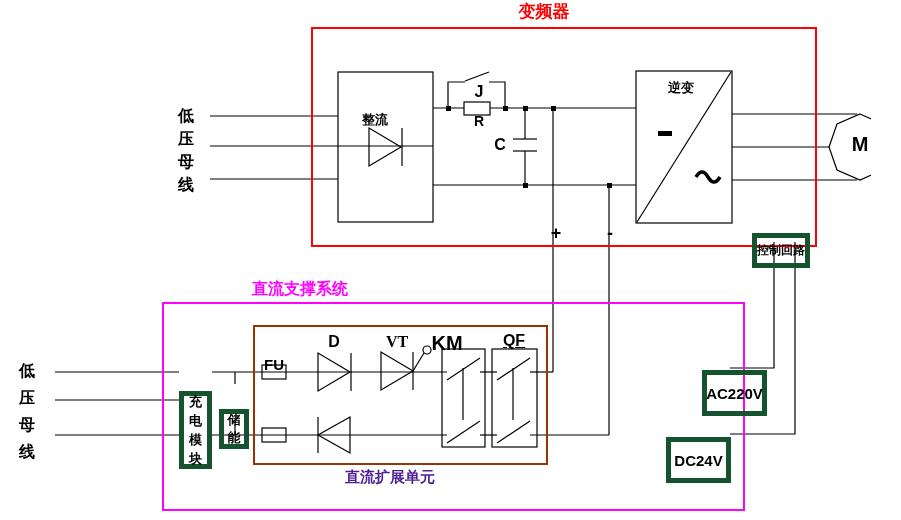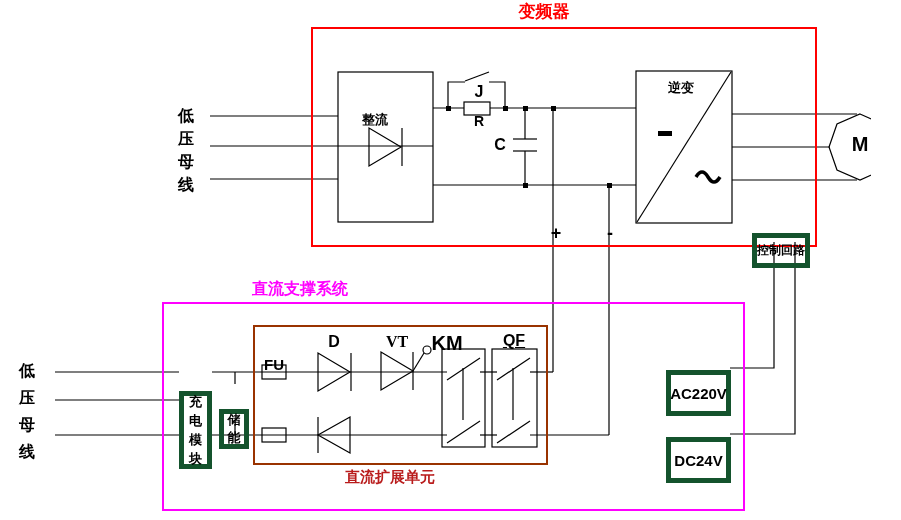--- a/index.html
+++ b/index.html
@@ -27,21 +27,21 @@
     align-items:center;
     justify-content:center;
     font-weight:bold;
     color:#000;
     text-align:left;
     background:transparent;
     margin-top:25px;
   }
   .red{color:#ff0000;}
   .magenta{color:#ff00ff;}
-  .brown{color:#b91c1c;}
+  .brown{color:#4c1d95;}
 </style>
 </head>
 <body>
 
 <div class="canvas">
 
   <svg class="wires" width="901" height="520" viewBox="0 0 901 520">
 
     <g stroke="#000" stroke-width="1.2" fill="none">
 
@@ -174,21 +174,21 @@
 
   <div class="lbl center" style="left:844px;top:133px;width:32px;font-size:20px;">M</div>
 
   <div class="lbl center" style="left:260px;top:345px;width:28px;font-size:15px;margin-top:12px;">FU</div>
   <div class="lbl center" style="left:316px;top:333px;width:36px;font-size:16px;">D</div>
   <div class="lbl center" style="left:378px;top:333px;width:38px;font-size:16px;font-family:Liberation Serif, serif;">VT</div>
   <div class="lbl center" style="left:424px;top:332px;width:46px;font-size:20px;">KM</div>
   <div class="lbl center" style="left:490px;top:332px;width:48px;font-size:16px;text-decoration:underline;">QF</div>
 
   <div class="box" style="left:752px;top:208px;width:58px;height:35px;font-size:12px;">控制回路</div>
-  <div class="box" style="left:666px;top:345px;width:65px;height:46px;font-size:15px;">AC220V</div>
+  <div class="box" style="left:702px;top:345px;width:65px;height:46px;font-size:15px;">AC220V</div>
   <div class="box" style="left:666px;top:412px;width:65px;height:46px;font-size:15px;">DC24V</div>
   <div class="box" style="left:179px;top:366px;width:33px;height:78px;font-size:13px;line-height:19px;white-space:pre-line;">充
 电
 模
 块</div>
   <div class="box" style="left:219px;top:384px;width:30px;height:40px;font-size:13px;line-height:18px;white-space:pre-line;">储
 能</div>
 
 </div>
 

